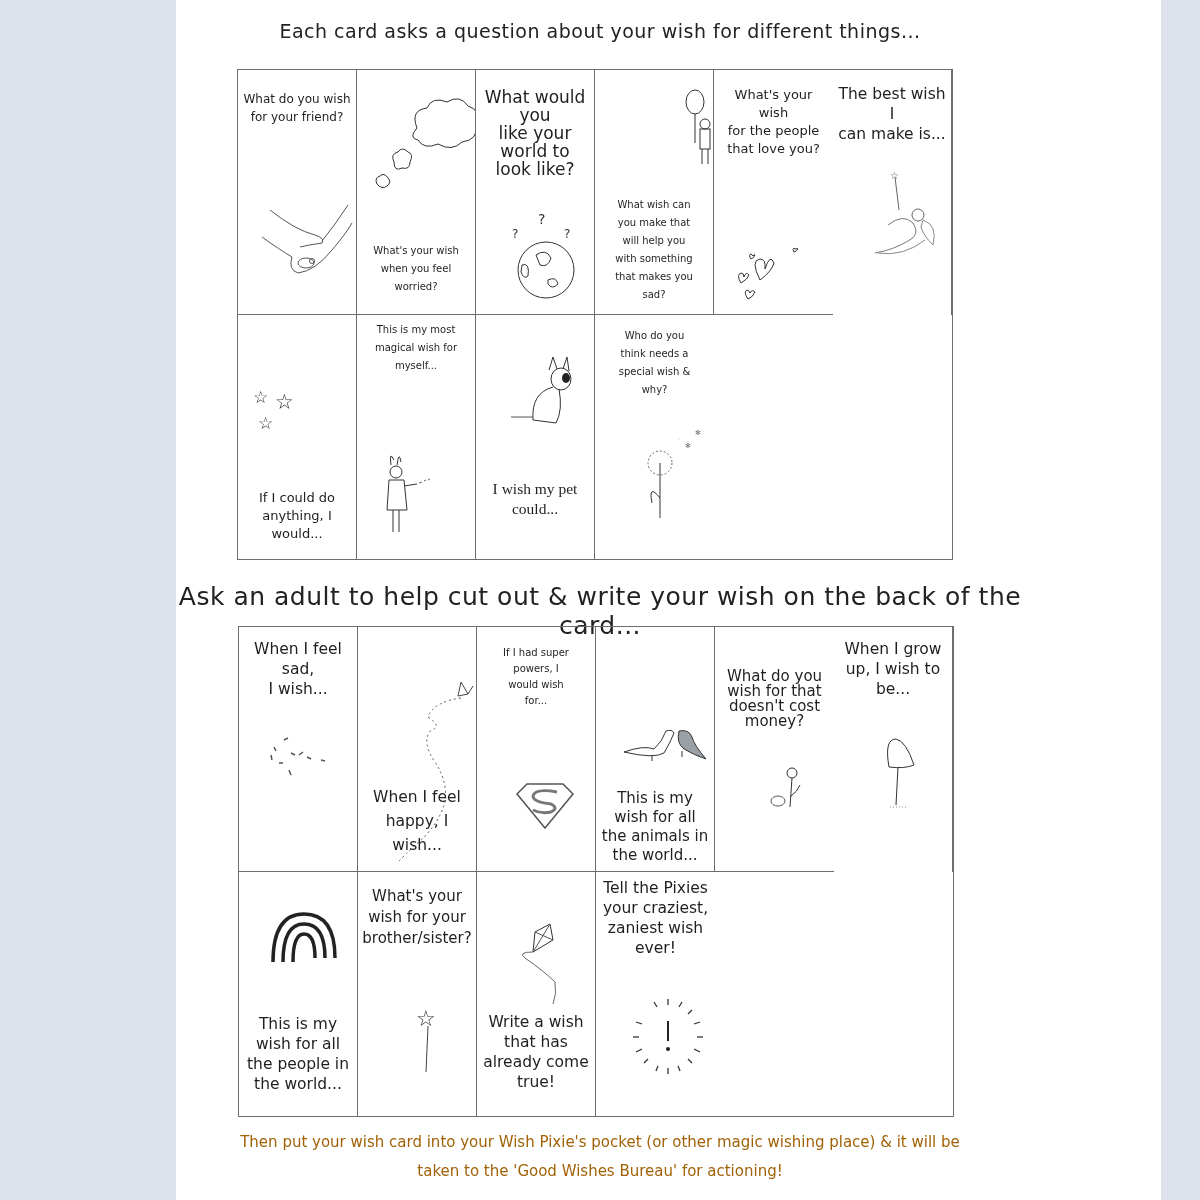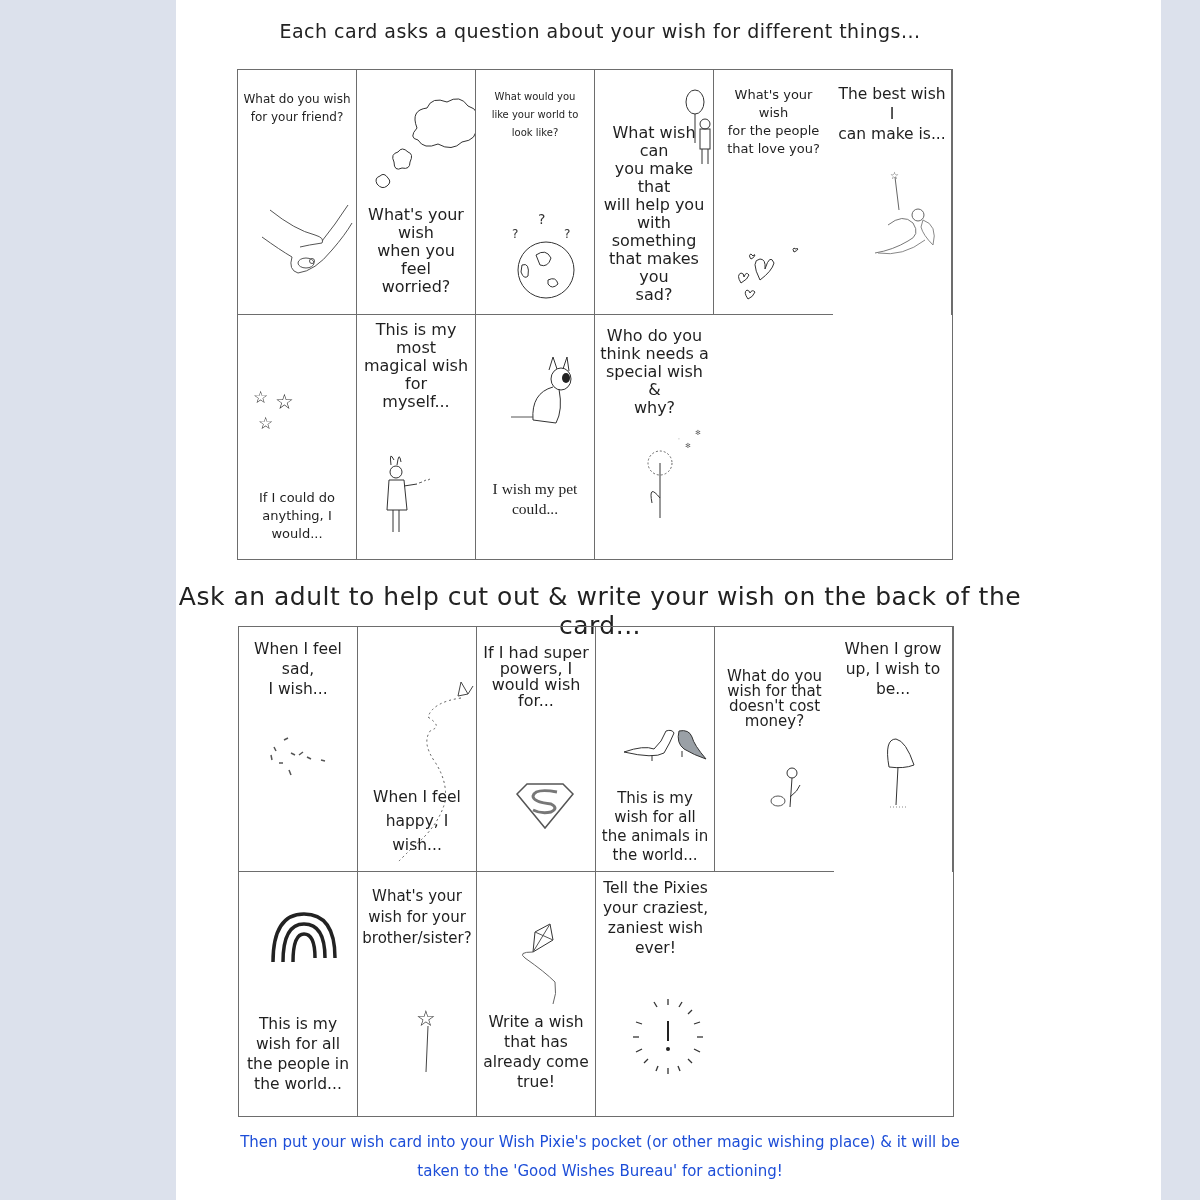--- a/index.html
+++ b/index.html
@@ -24,30 +24,30 @@
   .grid1 { left:61px; top:69px; width:716px; height:491px; }
   .grid2 { left:62px; top:626px; width:716px; height:491px; }
   .card {
     position:relative; border-right:1.5px solid #6d6d6d; border-bottom:1.5px solid #6d6d6d;
     box-sizing:border-box; overflow:hidden;
   }
   .card.lastcol { border-right:none; }
   .card.lastrow { border-bottom:none; }
   .q {
     position:absolute; left:4px; right:4px; text-align:center;
-    font-size:16px; line-height:18px; color:#1f1f1f; white-space:pre-line;
+    font-size:10px; line-height:18px; color:#1f1f1f; white-space:pre-line;
   }
   .q.small { font-size:12px; line-height:18px; }
   .q.large { font-size:15.5px; line-height:20px; }
   .q.top { top:14px; }
   .q.bottom { bottom:10px; }
   .ill { position:absolute; }
   .footer {
     position:absolute; left:0; width:848px; top:1128px; text-align:center;
-    font-size:15px; line-height:29px; color:#1d4ed8; white-space:pre-line;
+    font-size:15px; line-height:29px; color:#a16207; white-space:pre-line;
   }
 </style>
 </head>
 <body>
 
 <div class="page">
 
   <div class="heading h1">Each card asks a question about your wish for different things...</div>
 
   <div class="grid grid1">
@@ -69,21 +69,21 @@
         <path d="M45 40 Q38 22 55 20 Q60 8 75 14 Q88 6 96 18 Q110 22 104 38 Q106 52 90 54 Q80 64 66 56 Q52 62 46 52 Q36 50 45 40 Z" fill="none" stroke="#333" stroke-width="1"></path>
         <path d="M22 74 Q18 66 26 64 Q30 58 36 64 Q42 66 38 74 Q38 82 30 80 Q22 84 22 74 Z" fill="none" stroke="#333" stroke-width="1"></path>
         <path d="M5 96 Q2 90 8 88 Q12 84 16 90 Q20 94 15 98 Q10 102 5 96 Z" fill="none" stroke="#333" stroke-width="1"></path>
       </svg>
       <div class="q bottom" style="bottom:18px;">What's your wish
 when you feel
 worried?</div>
     </div>
 
     <div class="card">
-      <div class="q top" style="top:18px;font-size:10px;">What would you
+      <div class="q top" style="top:18px;font-size:17px;">What would you
 like your world to
 look like?</div>
       <svg class="ill" style="left:30px;top:140px;" width="80" height="90" viewBox="0 0 80 90">
         <text x="32" y="14" font-size="14" fill="#333" font-family="DejaVu Sans, sans-serif">?</text>
         <text x="6" y="28" font-size="12" fill="#333" font-family="DejaVu Sans, sans-serif">?</text>
         <text x="58" y="28" font-size="12" fill="#333" font-family="DejaVu Sans, sans-serif">?</text>
         <circle cx="40" cy="60" r="28" fill="none" stroke="#333" stroke-width="1"></circle>
         <path d="M30 45 Q40 38 45 48 Q42 58 34 55 Z" fill="none" stroke="#333"></path>
         <path d="M16 55 Q24 52 22 66 Q18 70 15 62 Z" fill="none" stroke="#333"></path>
         <path d="M42 70 Q50 66 52 74 Q46 80 42 74 Z" fill="none" stroke="#333"></path>

